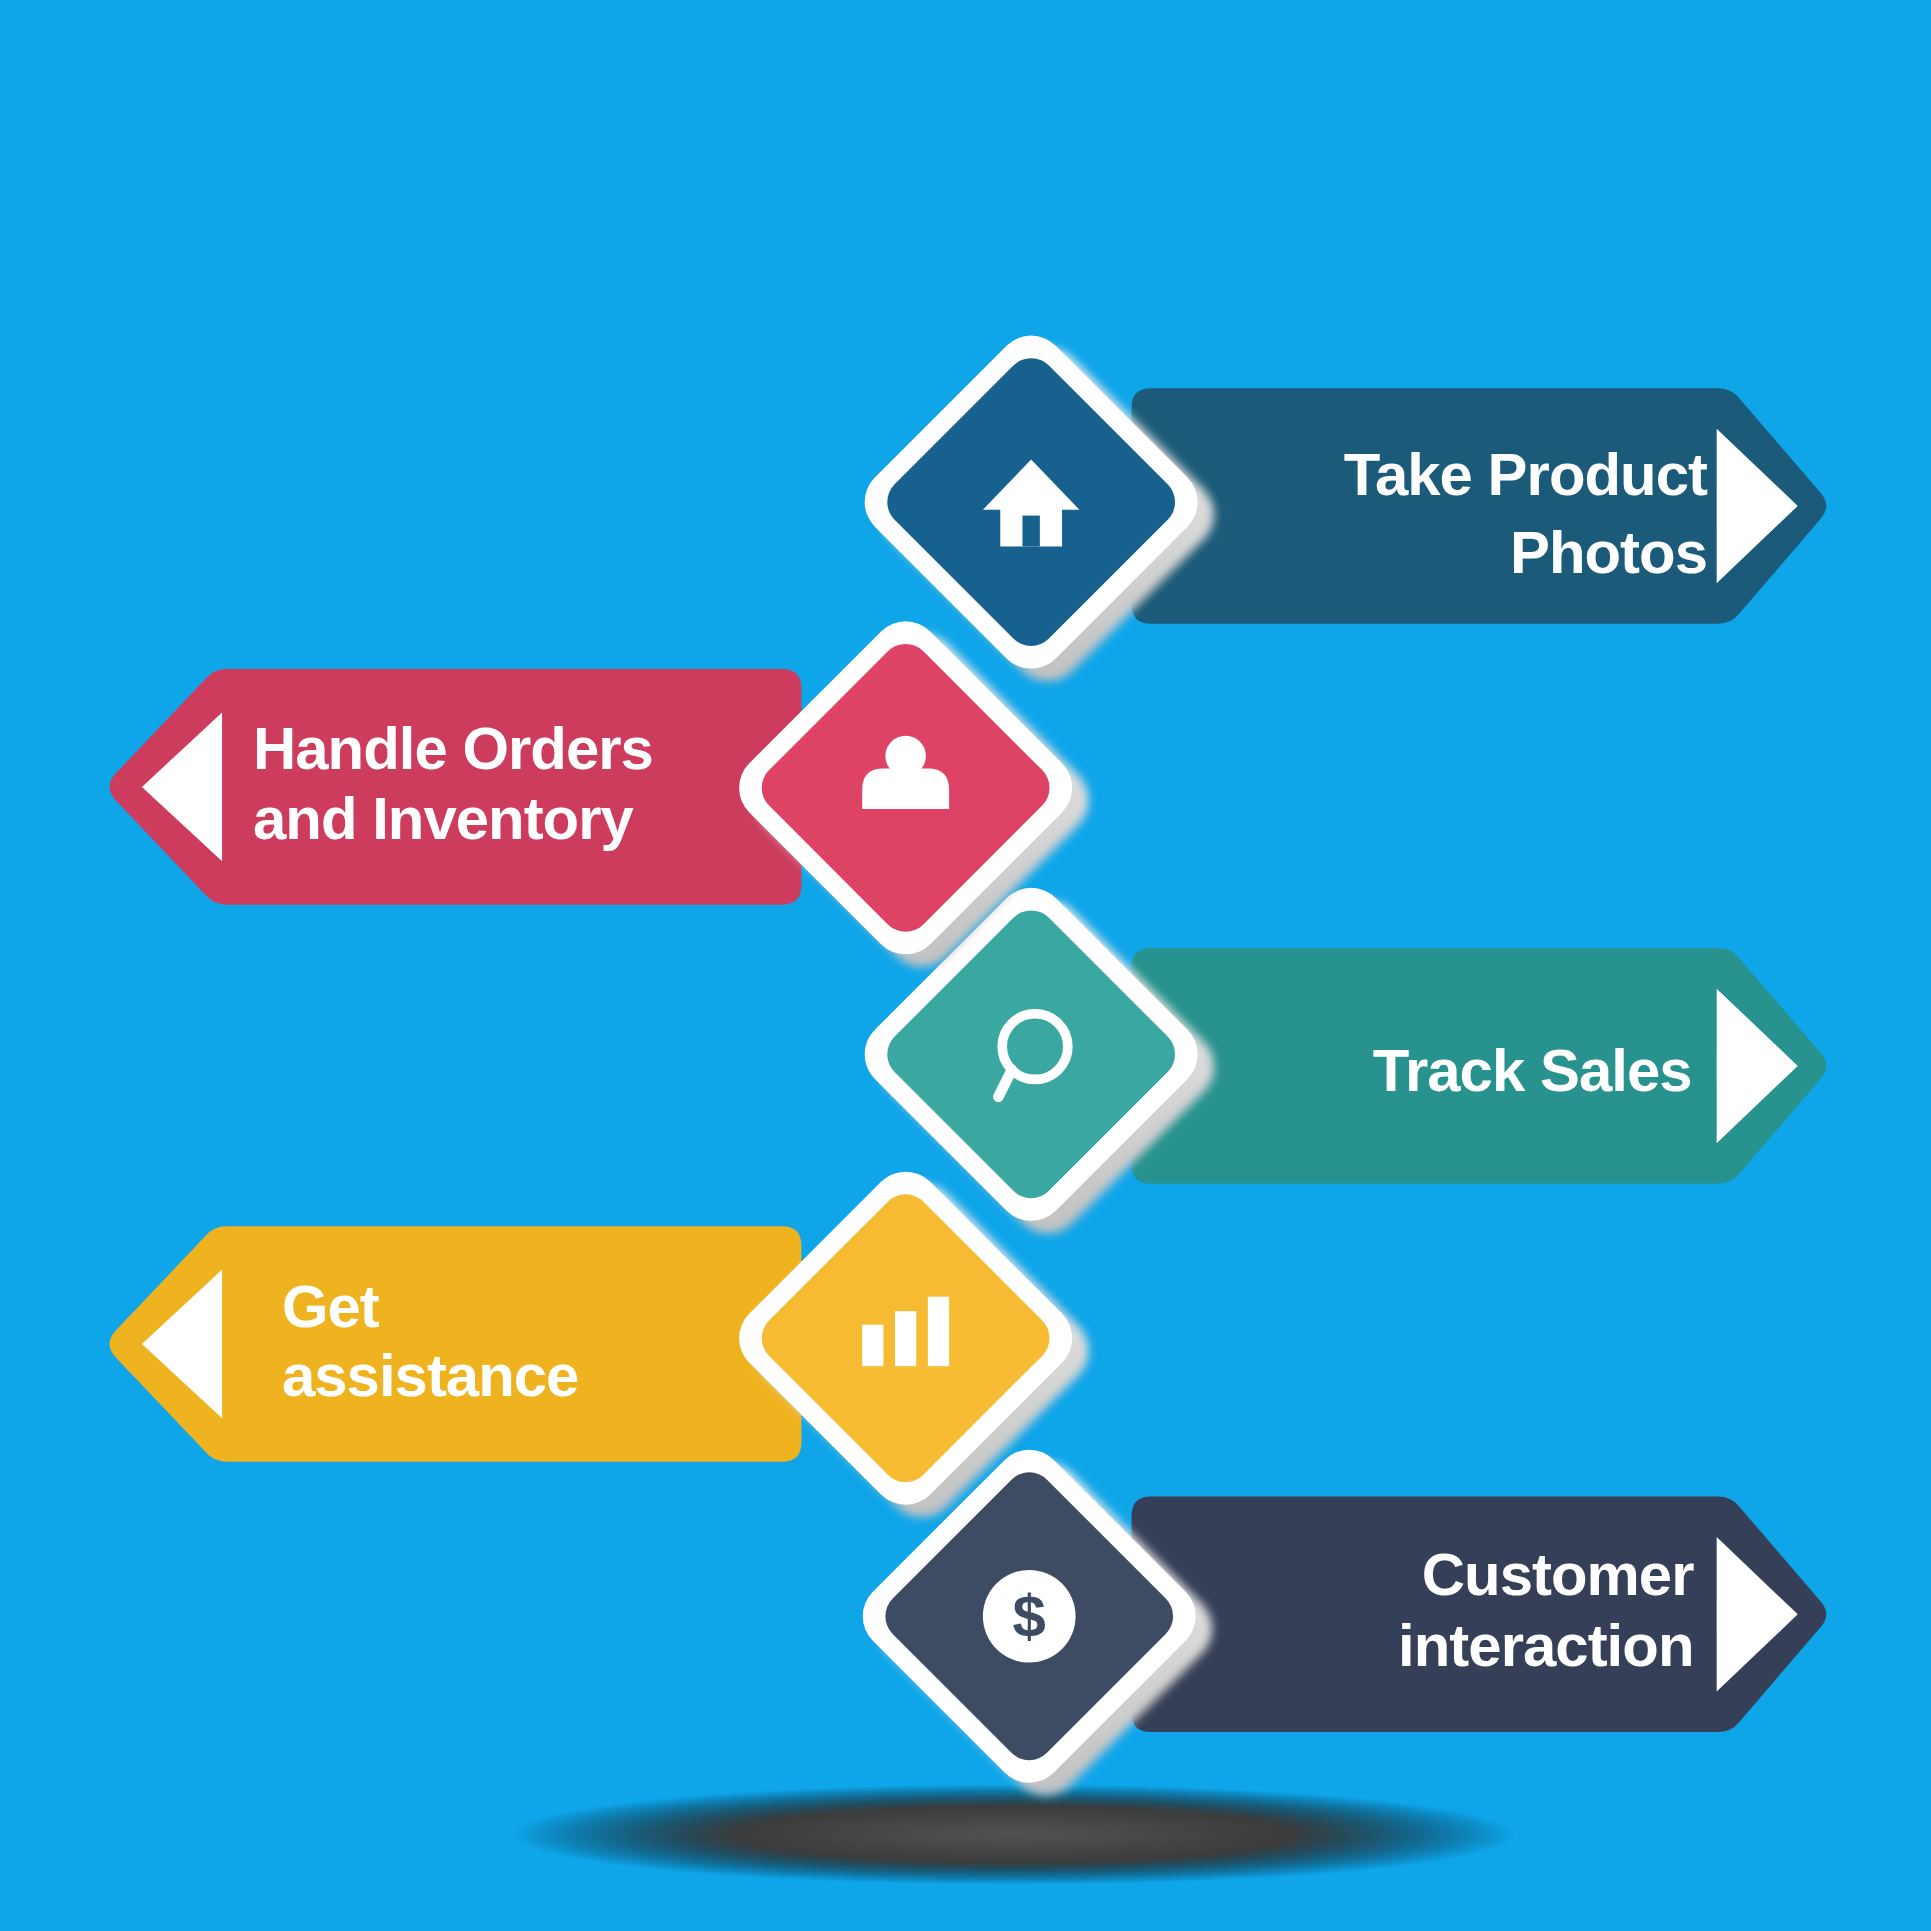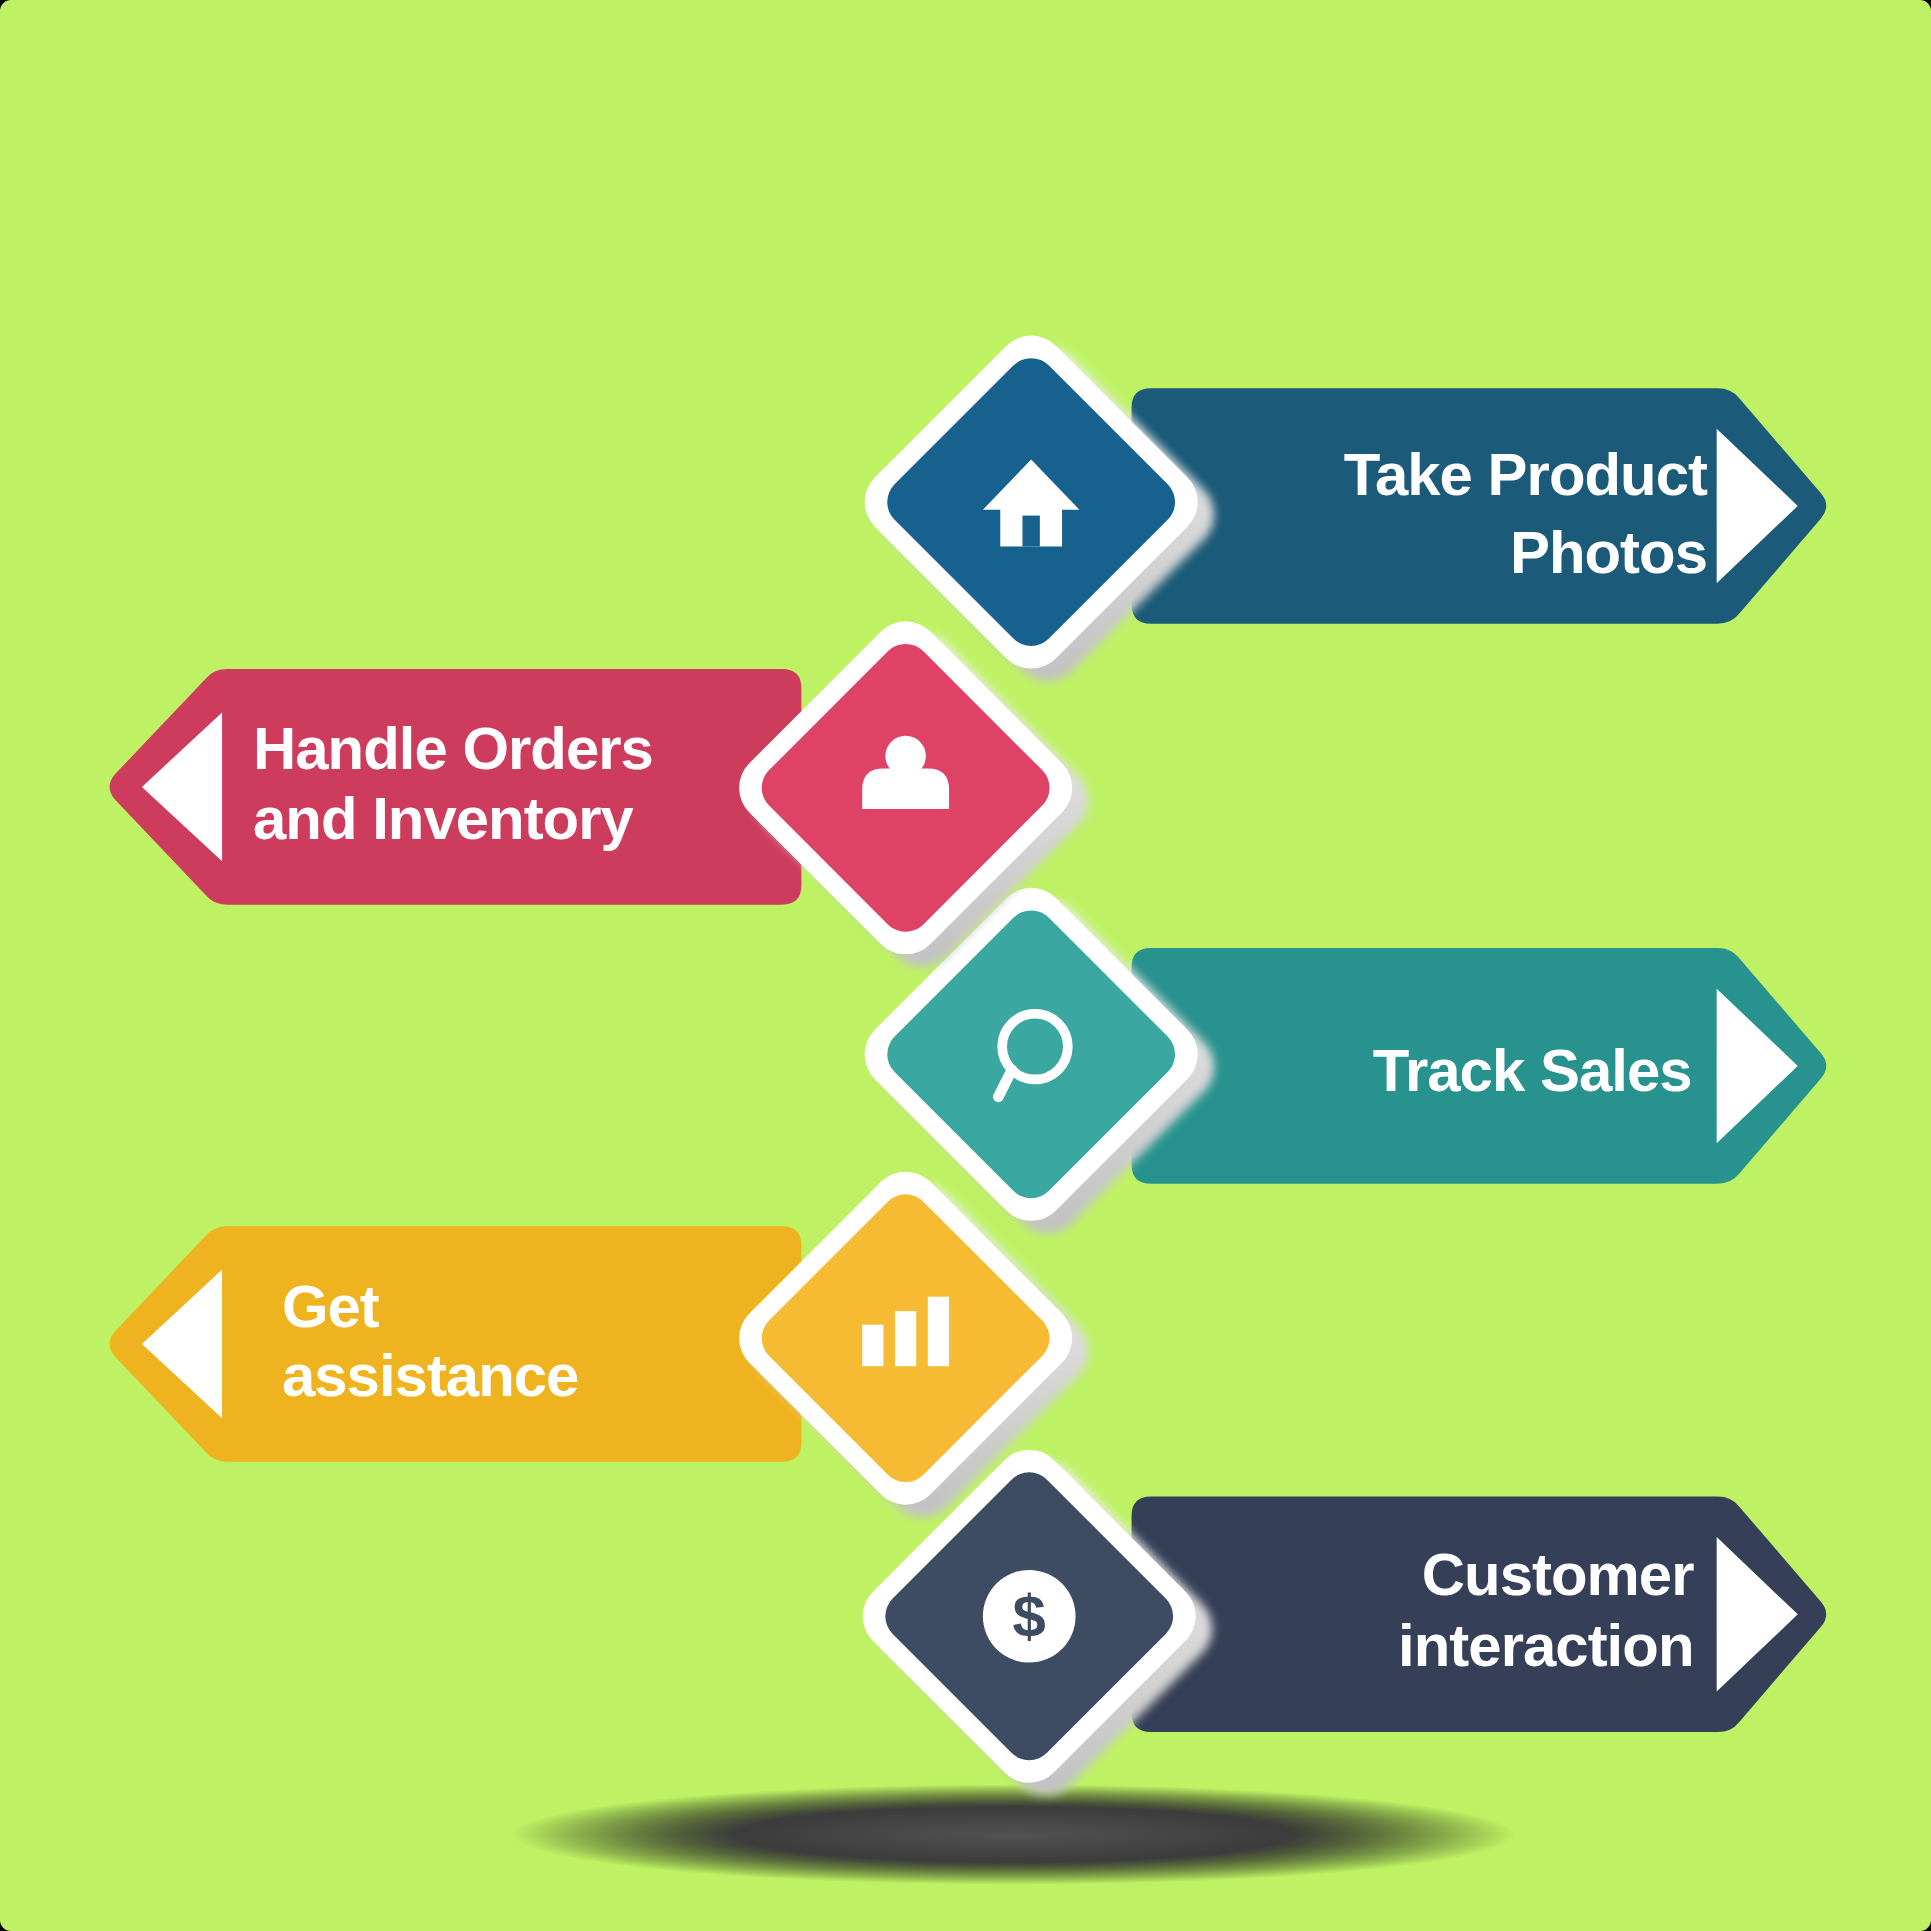--- a/index.html
+++ b/index.html
@@ -1,16 +1,16 @@
 <!DOCTYPE html>
 <html><head>
 <meta charset="utf-8">
 <style>
   html,body{margin:0;padding:0;background:#000;}
-  .stage{position:relative;width:1931px;height:1931px;background:#bef264;overflow:hidden;border-radius:11px;}
+  .stage{position:relative;width:1931px;height:1931px;background:#0ea5e9;overflow:hidden;}
   svg{display:block;width:1931px;height:1931px;}
   .label{
     font-family:"Liberation Sans",sans-serif;
     font-weight:700;
     font-size:62px;
     letter-spacing:-1px;
     fill:#ffffff;
   }
   .dollar-glyph{
     font-family:"Liberation Sans",sans-serif;

